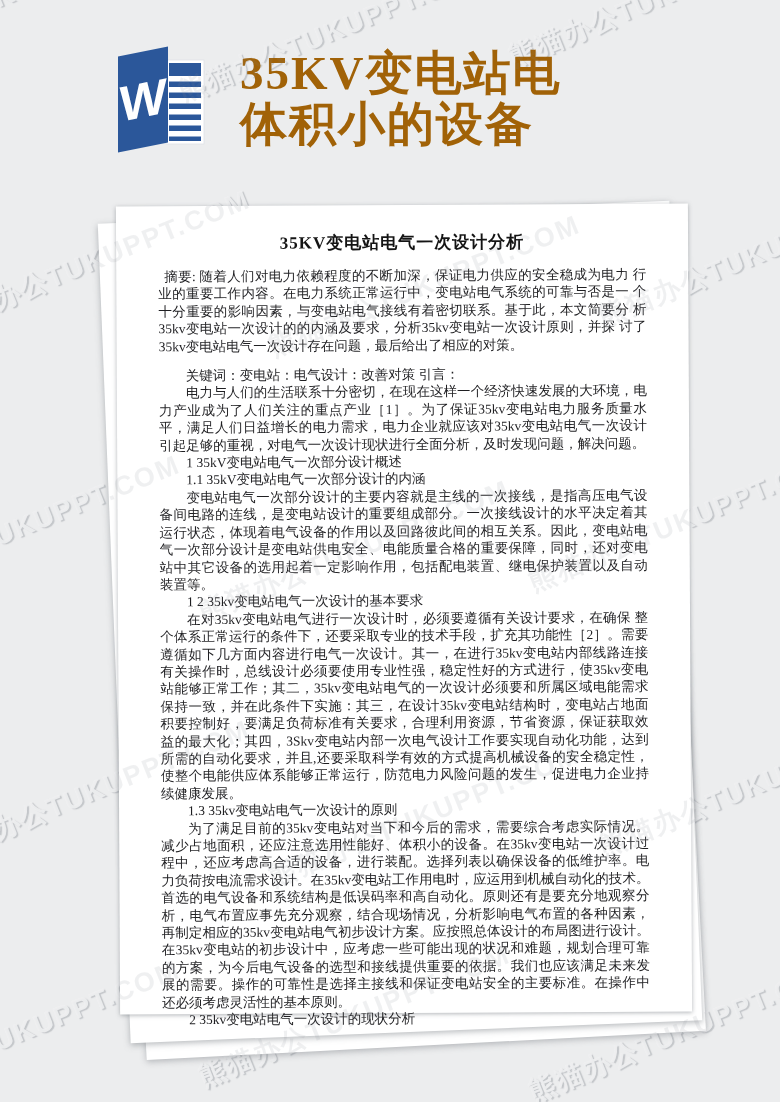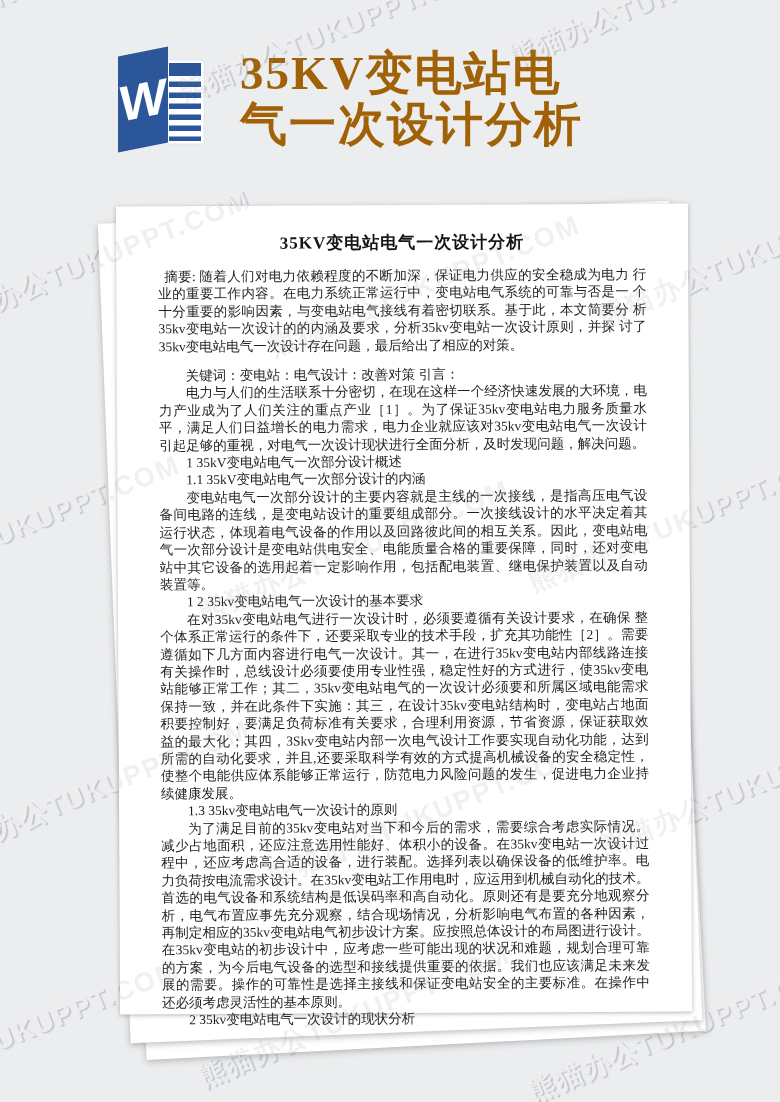--- a/index.html
+++ b/index.html
@@ -107,21 +107,21 @@
         <rect x="59" y="91" width="32" height="5.5"></rect>
       </g>
 
       <g transform="skewY(-11.3)">
         <rect x="8" y="18" width="50" height="96" fill="#2b579a"></rect>
         <text x="33" y="84" text-anchor="middle" font-family="Liberation Sans, sans-serif" font-size="50" font-weight="bold" fill="#ffffff">W</text>
       </g>
     </svg>
     <div class="big-title">
       <div>35KV变电站电</div>
-      <div>气一次设计分析</div>
+      <div>体积小的设备</div>
     </div>
   </div>
 
   <div class="wm-layer wm-top" id="wmTop">
       <span class="wm" style="left: -150px; top: 40px;">熊猫办公TUKUPPT.COM</span>
       <span class="wm" style="left: 180px; top: 75px;">熊猫办公TUKUPPT.COM</span>
       <span class="wm" style="left: 510px; top: 40px;">熊猫办公TUKUPPT.COM</span>
       <span class="wm" style="left: -60px; top: 305px;">熊猫办公TUKUPPT.COM</span>
       <span class="wm" style="left: 270px; top: 330px;">熊猫办公TUKUPPT.COM</span>
       <span class="wm" style="left: 600px; top: 300px;">熊猫办公TUKUPPT.COM</span>

